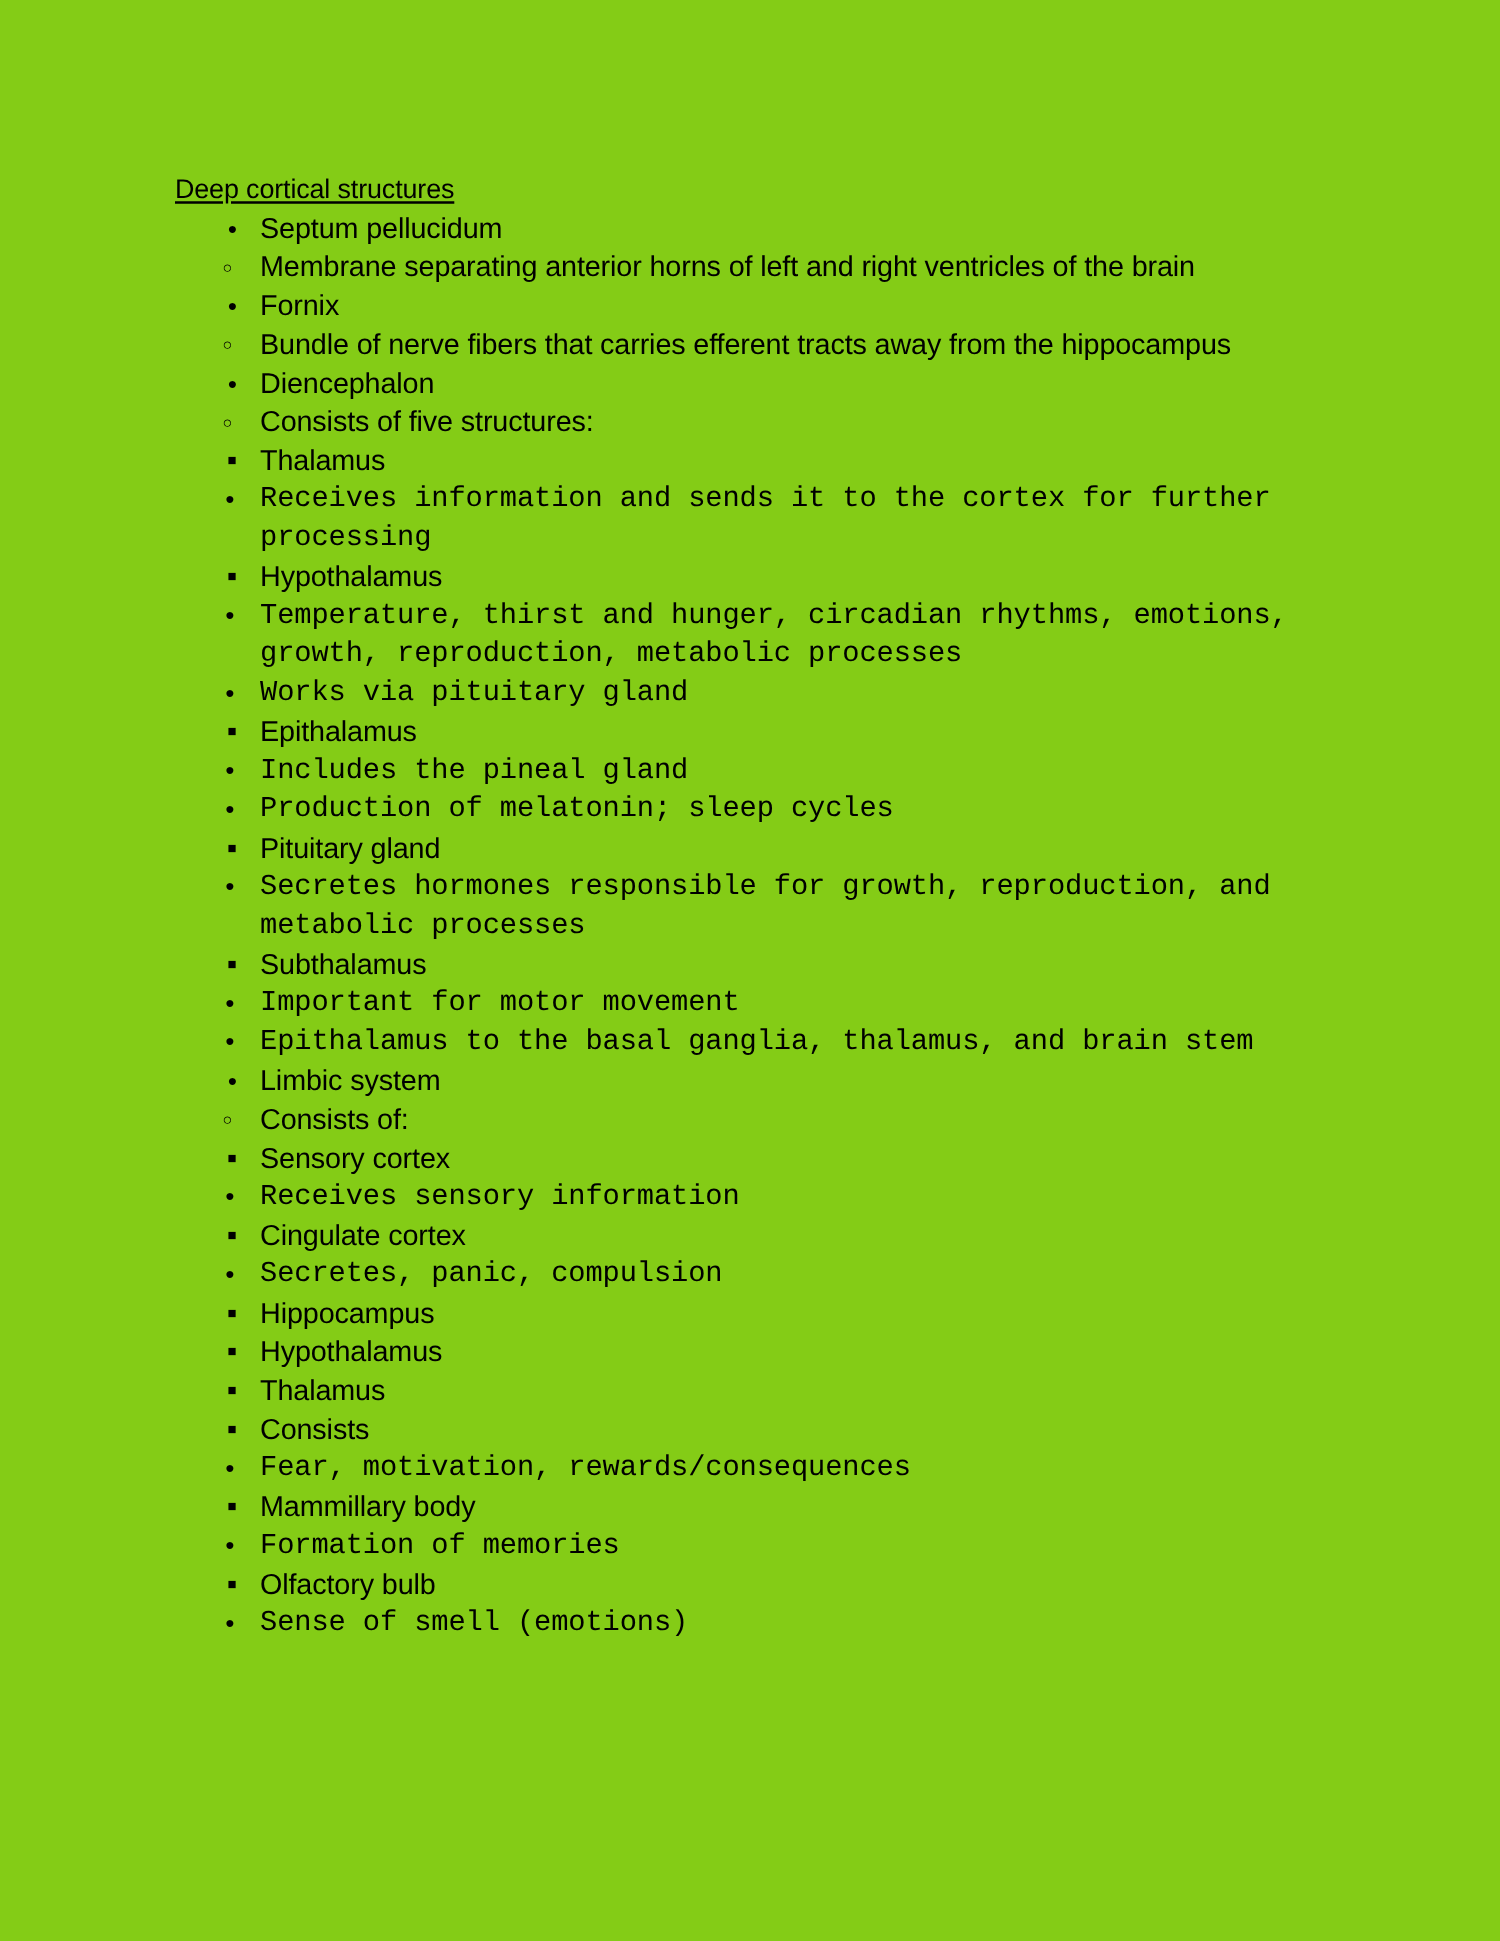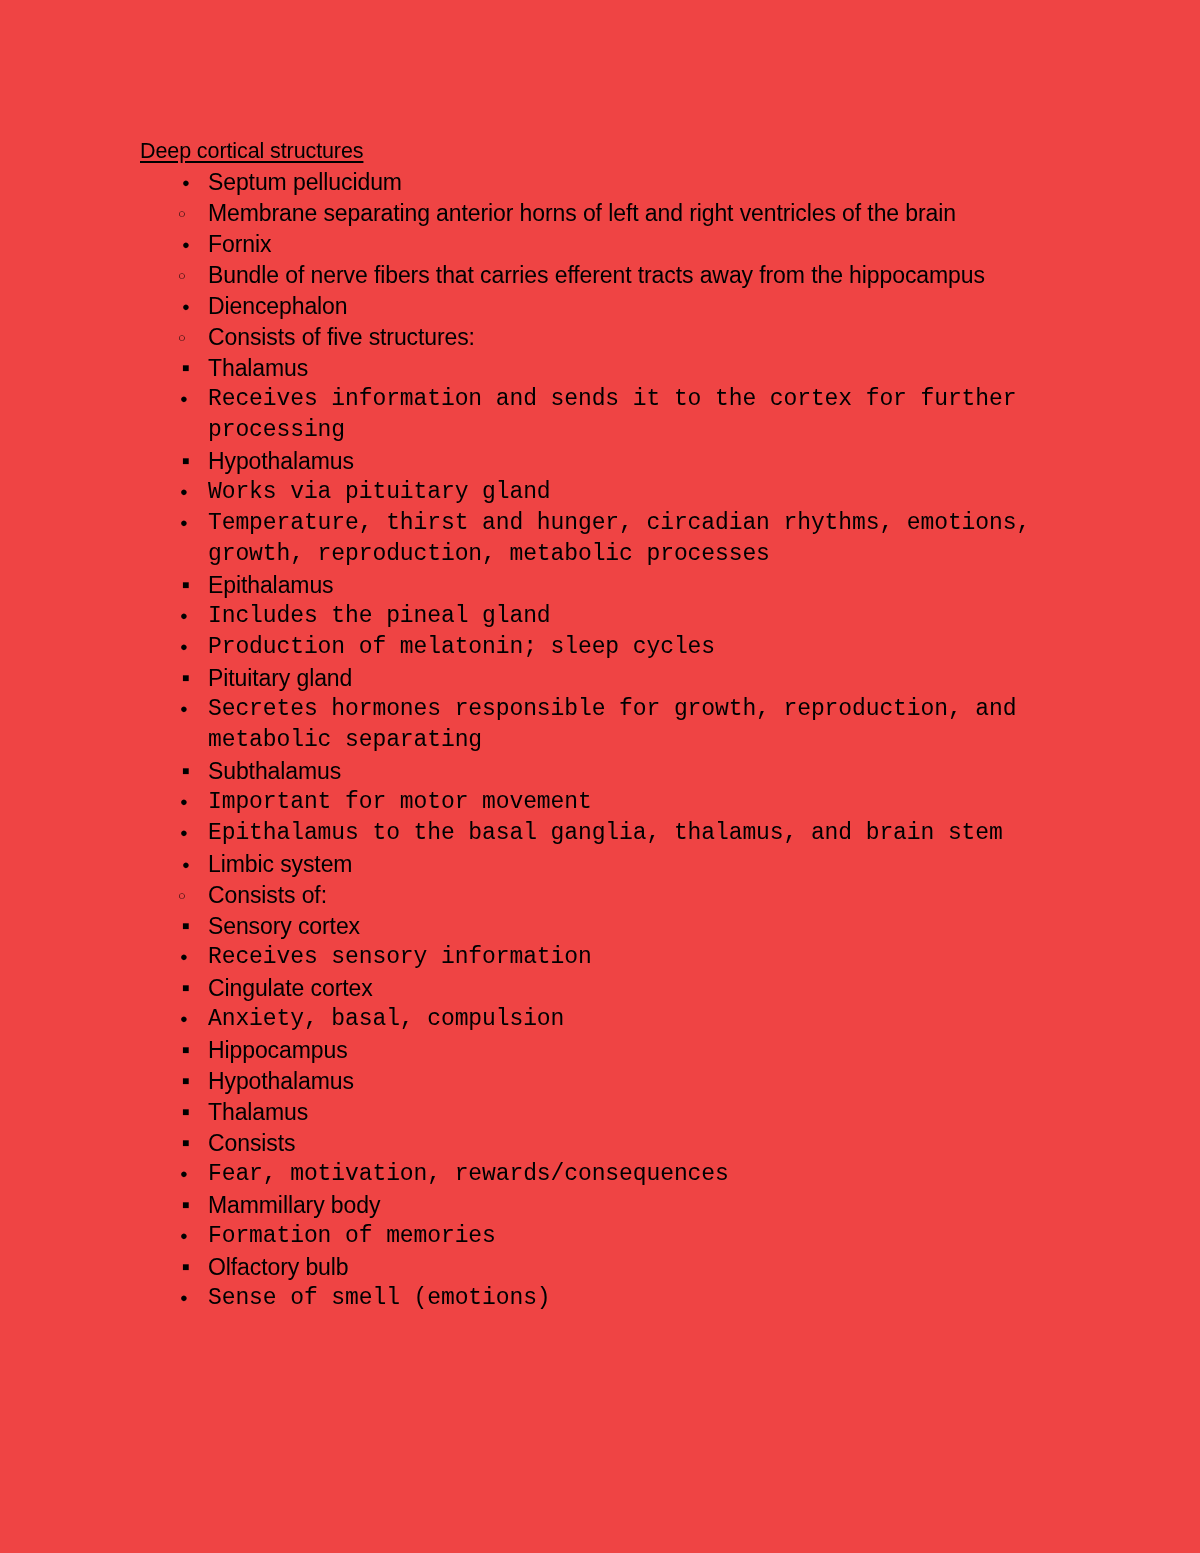--- a/index.html
+++ b/index.html
@@ -9,21 +9,21 @@
     background: #ffffff;
   }
   body {
     font-family: "Liberation Sans", sans-serif;
     color: #000000;
   }
   .page {
     position: relative;
     width: 1200px;
     height: 1553px;
-    background: #ef4444;
+    background: #84cc16;
     overflow: hidden;
     box-sizing: border-box;
   }
   .doc-body {
     position: absolute;
     left: 140px;
     top: 136px;
     width: 925px;
   }
   .doc-title {
@@ -136,43 +136,43 @@
                   <ul class="outline lvl4">
                     <li>
                       <span class="li-text">Receives information and sends it to the cortex for further processing</span>
                     </li>
                   </ul>
                 </li>
                 <li>
                   <span class="li-text">Hypothalamus</span>
                   <ul class="outline lvl4">
                     <li>
+                      <span class="li-text">Temperature, thirst and hunger, circadian rhythms, emotions, growth, reproduction, metabolic processes</span>
+                    </li>
+                    <li>
                       <span class="li-text">Works via pituitary gland</span>
                     </li>
-                    <li>
-                      <span class="li-text">Temperature, thirst and hunger, circadian rhythms, emotions, growth, reproduction, metabolic processes</span>
-                    </li>
                   </ul>
                 </li>
                 <li>
                   <span class="li-text">Epithalamus</span>
                   <ul class="outline lvl4">
                     <li>
                       <span class="li-text">Includes the pineal gland</span>
                     </li>
                     <li>
                       <span class="li-text">Production of melatonin; sleep cycles</span>
                     </li>
                   </ul>
                 </li>
                 <li>
                   <span class="li-text">Pituitary gland</span>
                   <ul class="outline lvl4">
                     <li>
-                      <span class="li-text">Secretes hormones responsible for growth, reproduction, and metabolic separating</span>
+                      <span class="li-text">Secretes hormones responsible for growth, reproduction, and metabolic processes</span>
                     </li>
                   </ul>
                 </li>
                 <li>
                   <span class="li-text">Subthalamus</span>
                   <ul class="outline lvl4">
                     <li>
                       <span class="li-text">Important for motor movement</span>
                     </li>
                     <li>
@@ -195,21 +195,21 @@
                   <ul class="outline lvl4">
                     <li>
                       <span class="li-text">Receives sensory information</span>
                     </li>
                   </ul>
                 </li>
                 <li>
                   <span class="li-text">Cingulate cortex</span>
                   <ul class="outline lvl4">
                     <li>
-                      <span class="li-text">Anxiety, basal, compulsion</span>
+                      <span class="li-text">Secretes, panic, compulsion</span>
                     </li>
                   </ul>
                 </li>
                 <li>
                   <span class="li-text">Hippocampus</span>
                 </li>
                 <li>
                   <span class="li-text">Hypothalamus</span>
                 </li>
                 <li>

